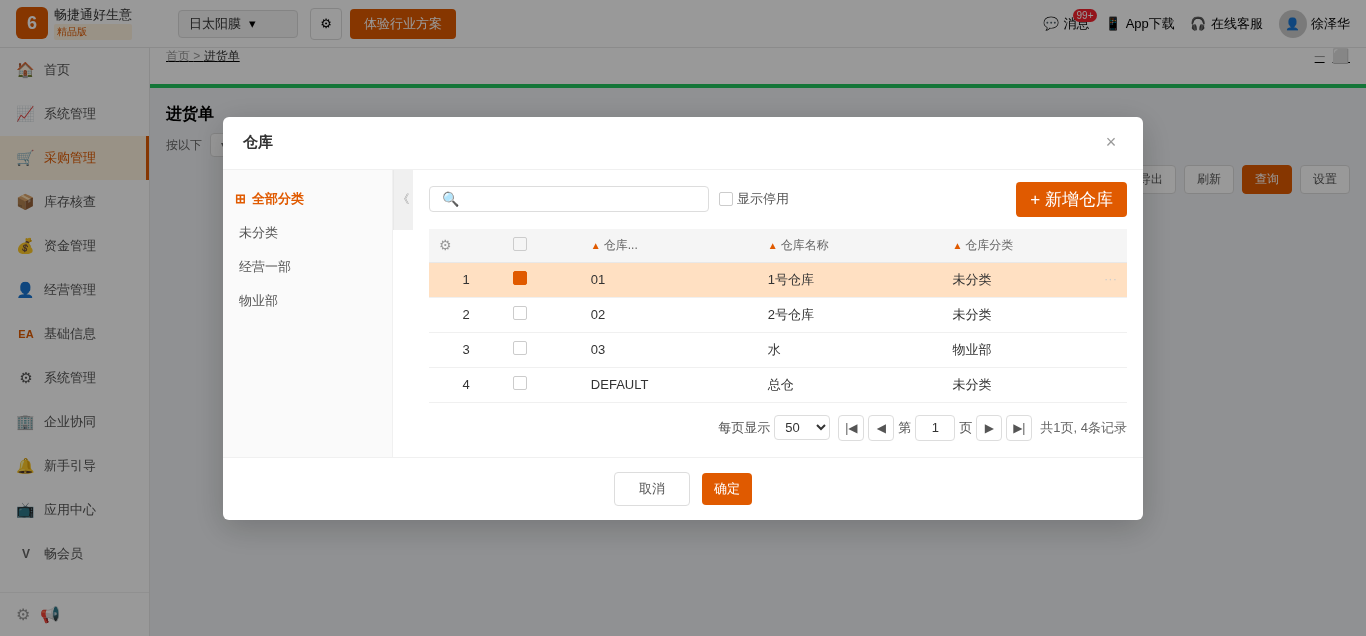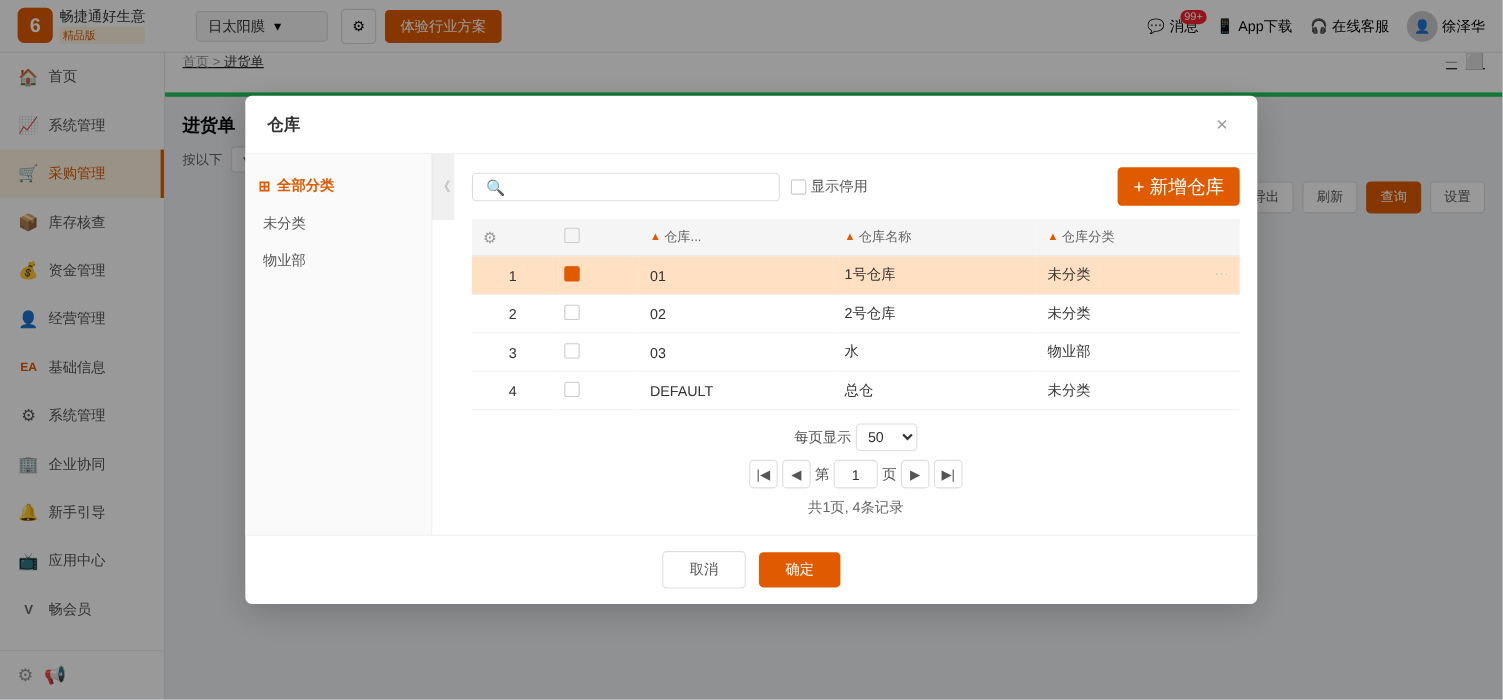--- a/index.html
+++ b/index.html
@@ -70,32 +70,32 @@
     .data-table th { padding: 8px 10px; text-align: left; color: #666; font-weight: normal; font-size: 12px; border-bottom: 1px solid #e8e8e8; white-space: nowrap; }
     .data-table td { padding: 8px 10px; border-bottom: 1px solid #f0f0f0; color: #333; font-size: 13px; }
     .data-table tbody tr.selected { background: #ffe0c2; }
     .row-num { color: #999; text-align: center; }
     .gear-cell { text-align: center; }
     .gear-cell-icon { color: #999; font-size: 14px; cursor: pointer; }
     .th-sort { display: flex; align-items: center; gap: 3px; }
     .sort-icon { color: #e05a00; font-size: 10px; }
 
     
-    .pagination { display: flex; align-items: center; justify-content: flex-end; padding: 12px 0 4px; gap: 8px; color: #555; font-size: 13px; flex-direction: column; }
+    .pagination { display: flex; align-items: center; justify-content: flex-end; padding: 12px 0 4px; gap: 8px; color: #555; font-size: 13px; }
     .page-size-select { display: flex; align-items: center; gap: 4px; }
     .select-box { border: 1px solid #ddd; border-radius: 4px; padding: 3px 6px; background: #fff; font-size: 13px; color: #333; cursor: pointer; }
     .page-nav { display: flex; align-items: center; gap: 4px; }
     .page-btn { width: 26px; height: 26px; border: 1px solid #ddd; border-radius: 4px; display: flex; align-items: center; justify-content: center; cursor: pointer; background: #fff; color: #555; font-size: 12px; }
     .page-input { width: 40px; height: 26px; border: 1px solid #ddd; border-radius: 4px; text-align: center; font-size: 13px; color: #333; }
     .page-info { color: #666; }
 
     
     .modal-footer { display: flex; align-items: center; justify-content: center; padding: 14px 20px; border-top: 1px solid #f0f0f0; gap: 12px; }
     .btn-cancel { background: #fff; border: 1px solid #ddd; border-radius: 4px; padding: 7px 24px; cursor: pointer; font-size: 13px; color: #555; }
-    .btn-confirm { background: #e05a00; border: none; border-radius: 4px; padding: 7px 24px; cursor: pointer; font-size: 13px; color: white; }
+    .btn-confirm { background: #e05a00; border: none; border-radius: 4px; padding: 7px 12px; cursor: pointer; font-size: 13px; color: white; }
 
     
     .bg-content { padding: 16px; }
     .bg-title { font-size: 16px; font-weight: bold; margin-bottom: 8px; }
     .filter-bar { display: flex; gap: 8px; align-items: center; margin-bottom: 8px; font-size: 12px; color: #666; }
     .filter-label { background: #fff; border: 1px solid #ddd; border-radius: 4px; padding: 4px 10px; }
     .action-bar { display: flex; gap: 8px; justify-content: flex-end; margin-bottom: 8px; }
     .action-btn { background: #fff; border: 1px solid #ddd; border-radius: 4px; padding: 5px 12px; font-size: 12px; color: #555; cursor: pointer; }
     .action-btn.orange { background: #e05a00; color: white; border-color: #e05a00; }
   </style>
@@ -234,20 +234,21 @@
     </div>
 
     <div class="modal-body">
 
       <div class="cat-sidebar">
         <div class="cat-header">
           <span class="cat-icon">⊞</span>
           <span>全部分类</span>
         </div>
         <div class="cat-item">未分类</div>
+        <div class="cat-item">经营一部</div>
         <div class="cat-item">物业部</div>
       </div>
 
       <div class="collapse-btn">
         <span>《</span>
       </div>
 
       <div class="table-area">
 
         <div class="table-toolbar">

